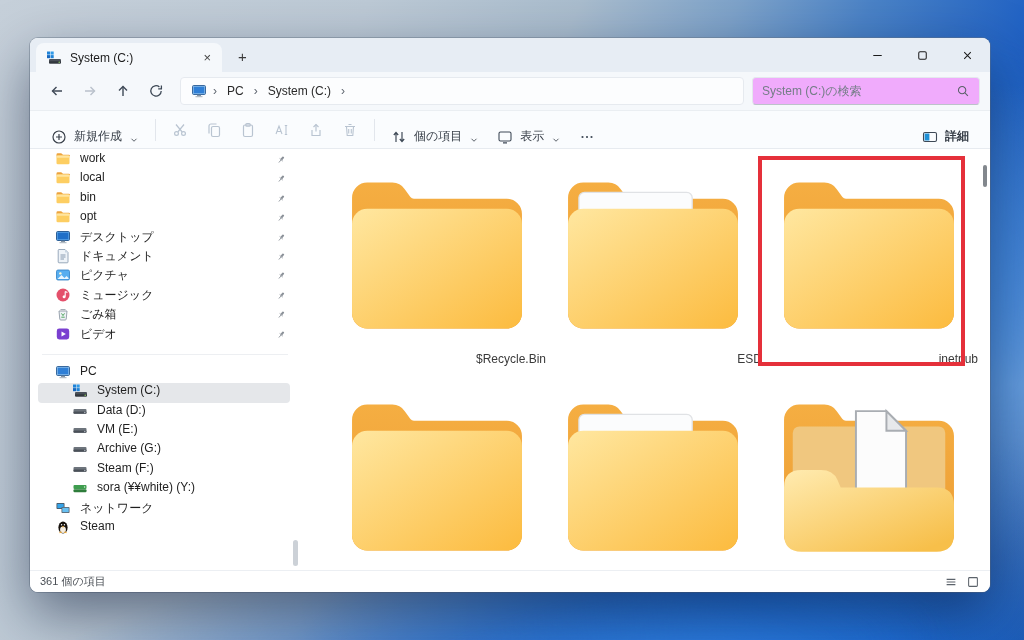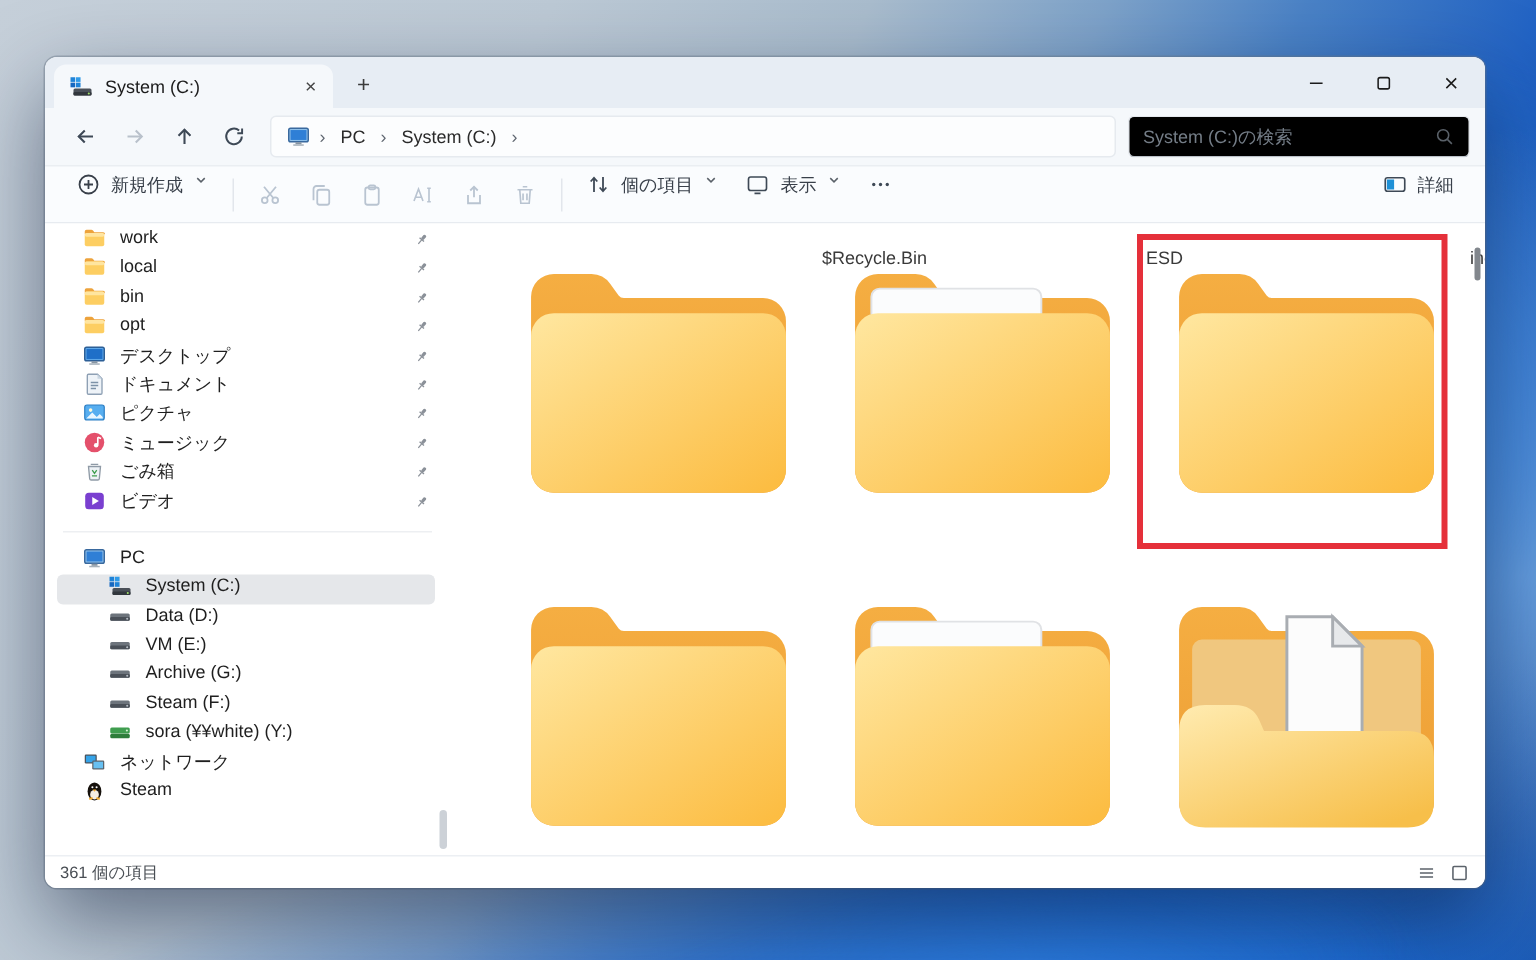--- a/index.html
+++ b/index.html
@@ -31,48 +31,48 @@
   .wincontrols{margin-left:auto;display:flex;height:100%;}
   .wc{width:45px;display:flex;align-items:center;justify-content:center;}
 
   
   .navbar{height:38px;background:#f5f8fb;display:flex;align-items:center;padding:0 10px;flex:none;}
   .navbtn{width:33px;height:30px;display:flex;align-items:center;justify-content:center;border-radius:4px;}
   .crumbbar{flex:1;height:28px;margin:0 8px;background:#fcfdfe;border:1px solid #e6eaef;border-radius:4px;
     display:flex;align-items:center;padding:0 10px;gap:2px;font-size:12px;color:#2a2a2a;}
   .crumb{padding:2px 4px;}
   .csep{color:#5f6670;font-size:12px;padding:0 4px;}
-  .searchbox{width:228px;height:28px;background:#000000;border:1px solid #e4e8ed;border-bottom-color:#bcc2ca;
+  .searchbox{width:228px;height:28px;background:#f0abfc;border:1px solid #e4e8ed;border-bottom-color:#bcc2ca;
     border-radius:4px;display:flex;align-items:center;padding:0 9px;gap:0;}
   .searchbox input{border:none;outline:none;background:transparent;flex:1;font-size:12px;color:#56606b;}
   .searchbox input::placeholder{color:#747d87;}
 
   
   .toolbar{height:39px;background:#fafcfe;border-top:1px solid #eaeef2;border-bottom:1px solid #e7ebf0;
     display:flex;align-items:center;padding:0 12px;flex:none;}
-  .tbtn{display:flex;align-items:flex-start;gap:7px;padding:0 9px;height:30px;border-radius:4px;
+  .tbtn{display:flex;align-items:flex-end;gap:7px;padding:0 9px;height:30px;border-radius:4px;
     font-size:12px;color:#39404a;white-space:nowrap;}
   .tsep{width:1px;height:22px;background:#e2e6ec;margin:0 7px;flex:none;}
   .aicon{width:34px;height:30px;display:flex;align-items:center;justify-content:center;}
-  .tright{margin-left:auto;}
+  .tright{margin-left:auto;font-weight:bold;}
 
   
   .wbody{flex:1;display:flex;overflow:hidden;background:#fff;}
   .sidebar{width:270px;flex:none;position:relative;overflow:hidden;padding-top:2px;}
   .srow{height:19.4px;display:flex;align-items:flex-start;gap:9px;padding-left:25px;font-size:12px;
     color:#1f1f1f;position:relative;white-space:nowrap;}
   .srow.ind{padding-left:42px;}
   .srow.sel{background:#e5e7ea;border-radius:4px;margin:0 10px 0 8px;padding-left:34px;}
   .srow .pin{position:absolute;right:13px;top:3px;}
   .sdiv{height:1px;background:#edeff2;margin:9px 12px;}
   .sidebar-scroll{position:absolute;right:2px;bottom:4px;width:5px;height:26px;background:#ccd1d7;border-radius:3px;}
 
   .content{flex:1;position:relative;overflow:hidden;background:#fff;}
   .grid{display:grid;grid-template-columns:repeat(3,216px);padding:14px 0 0 30px;row-gap:16px;}
-  .tile{height:206px;display:flex;flex-direction:row;align-items:flex-start;position:relative;}
+  .tile{height:206px;display:flex;flex-direction:column;align-items:flex-end;position:relative;}
   .tile svg.big{width:218px;height:183px;flex:none;}
   .tlabel{margin-top:2px;font-size:12px;color:#3a3a3a;}
   .tile.hl .redbox{position:absolute;top:-7px;left:-4px;width:207px;height:210px;
     border:4px solid #e5303a;pointer-events:none;}
   .content-scroll{position:absolute;right:3px;top:16px;width:4px;height:22px;background:#82878d;border-radius:2px;}
 
   
   .statusbar{height:22px;border-top:1px solid #eceff3;display:flex;align-items:center;
     padding:0 10px;font-size:11px;color:#494e54;flex:none;background:#fff;}
   .sright{margin-left:auto;display:flex;gap:8px;align-items:center;}

